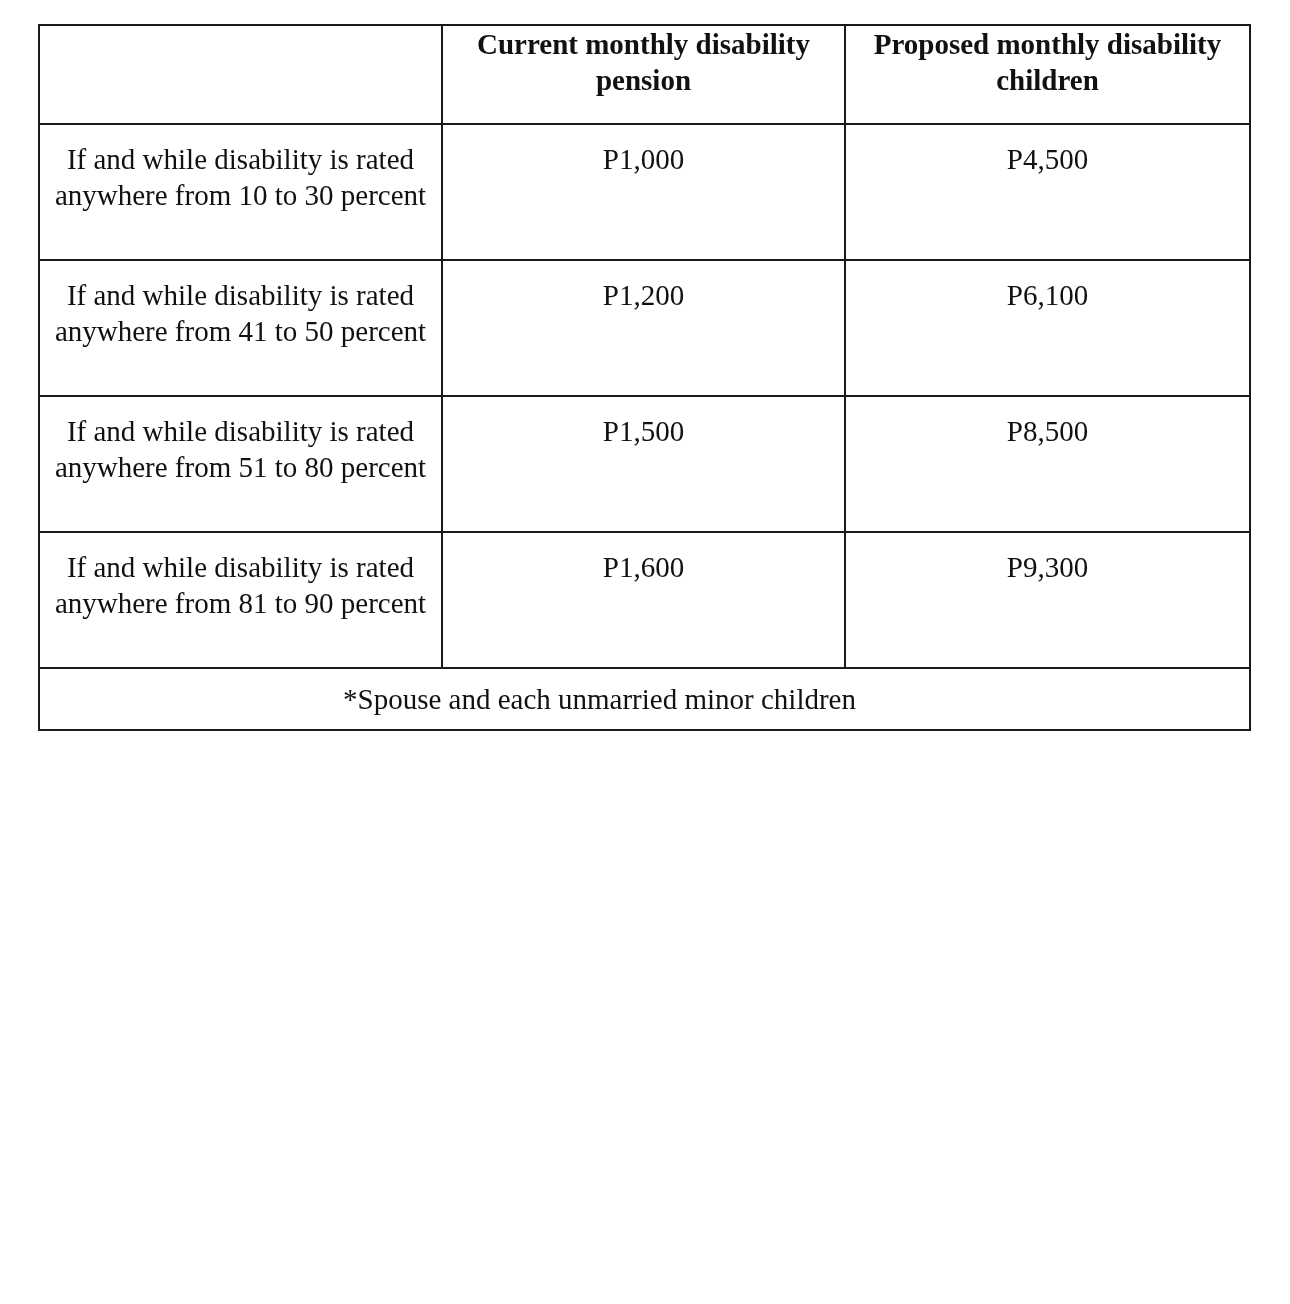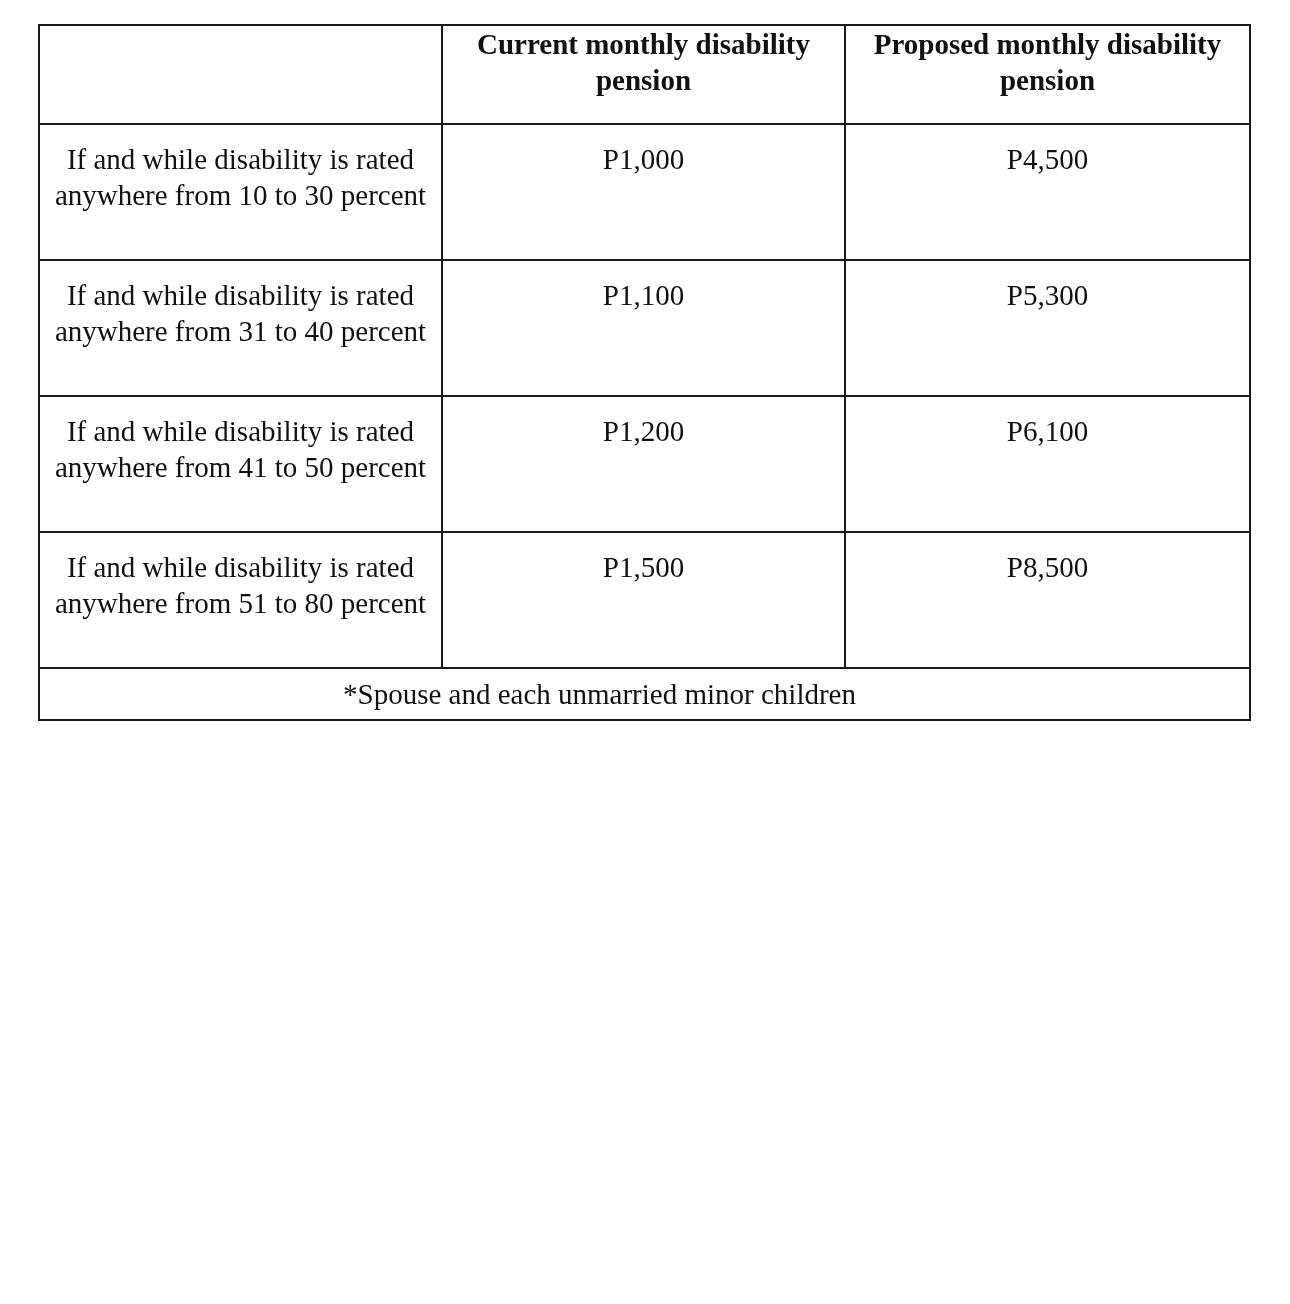--- a/index.html
+++ b/index.html
@@ -16,61 +16,61 @@
     padding: 0;
     margin-top: 44px;
   }
   col.c1 { width: 403px; }
   col.c2 { width: 403px; }
   col.c3 { width: 405px; }
   thead th { height: 99px; font-weight: bold; padding-top: 16px; box-sizing: border-box; }
   thead th .hd { display: block; padding: 0 4px; }
   tbody tr.row td { height: 136px; box-sizing: border-box; padding-top: 16px; }
   tbody tr.row td.label { padding-left: 10px; padding-right: 10px; }
-  tr.foot td { height: 52px; box-sizing: border-box; vertical-align: middle; text-align: center; padding: 2px; }
+  tr.foot td { height: 52px; box-sizing: border-box; vertical-align: middle; text-align: center; padding: 12px; }
   tr.foot td span { position: relative; left: -45px; }
 </style>
 </head>
 <body>
 
 <table class="pension">
   <colgroup>
       <col class="c1">
       <col class="c2">
       <col class="c3">
     </colgroup>
   <thead>
     <tr>
       <th></th>
       <th>
           <span class="hd">Current monthly disability pension</span>
         </th>
       <th>
-          <span class="hd">Proposed monthly disability pension</span>
+          <span class="hd">Proposed monthly disability children</span>
         </th>
     </tr>
   </thead>
   <tbody>
     <tr class="row">
       <td class="label">If and while disability is rated anywhere from 10 to 30 percent</td>
       <td>P1,000</td>
       <td>P4,500</td>
-    </tr>
-    <tr class="row">
-      <td class="label">If and while disability is rated anywhere from 31 to 40 percent</td>
-      <td>P1,100</td>
-      <td>P5,300</td>
     </tr>
     <tr class="row">
       <td class="label">If and while disability is rated anywhere from 41 to 50 percent</td>
       <td>P1,200</td>
       <td>P6,100</td>
     </tr>
     <tr class="row">
       <td class="label">If and while disability is rated anywhere from 51 to 80 percent</td>
       <td>P1,500</td>
       <td>P8,500</td>
     </tr>
+    <tr class="row">
+      <td class="label">If and while disability is rated anywhere from 81 to 90 percent</td>
+      <td>P1,600</td>
+      <td>P9,300</td>
+    </tr>
     <tr class="foot">
       <td colspan="3"><span>*Spouse and each unmarried minor children</span></td>
     </tr>
   </tbody>
 </table>
 
 </body></html>

